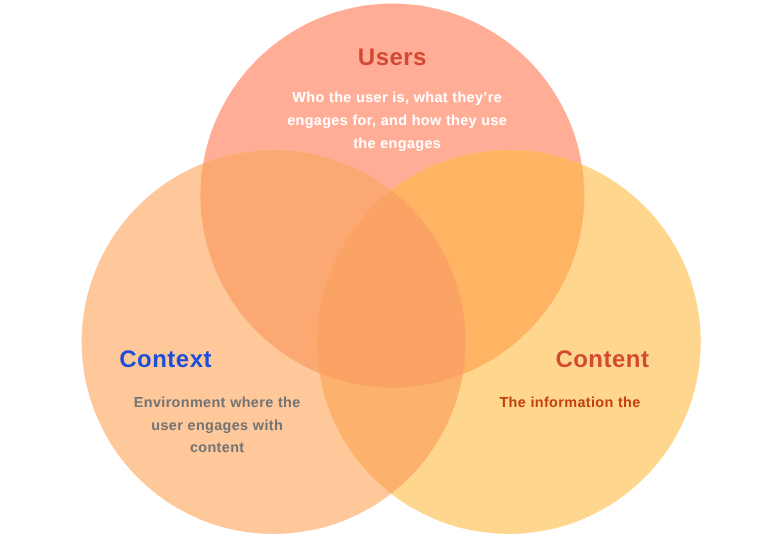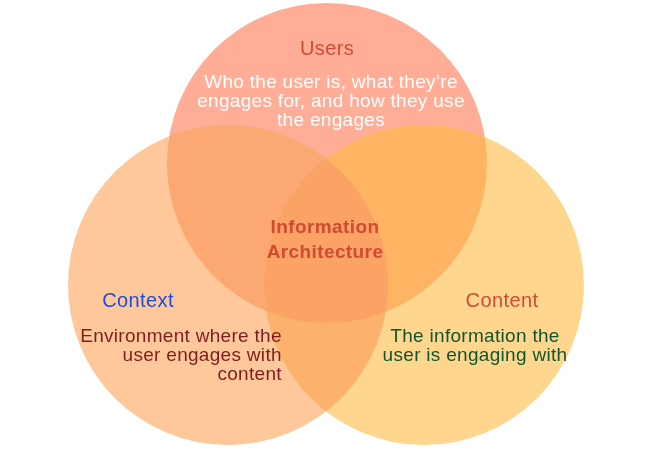--- a/index.html
+++ b/index.html
@@ -22,34 +22,34 @@
     display: block;
   }
   .label {
     position: absolute;
     transform: translateX(-50%);
     text-align: center;
     white-space: nowrap;
   }
   .heading {
     font-size: 20px;
-    font-weight: 400;
+    font-weight: 700;
     letter-spacing: 0.4px;
     line-height: 24px;
     text-align: center;
   }
   .center-heading {
     font-size: 19px;
     font-weight: 600;
     letter-spacing: 0.4px;
     line-height: 25px;
   }
   .desc {
-    font-size: 19px;
-    font-weight: 400;
+    font-size: 12px;
+    font-weight: 700;
     letter-spacing: 0.3px;
     line-height: 19px;
   }
   .line { display: block; }
 </style>
 </head>
 <body>
 
 <div class="stage">
 
@@ -83,31 +83,26 @@
     </g>
   </svg>
 
   <div class="label heading" style="left: 327px; top: 36px; color: rgb(210, 74, 49);">Users</div>
   <div class="label desc" style="left: 331px; top: 72px; color: rgb(255, 255, 255);">
     <span class="line">Who the user is, what they’re</span>
     <span class="line">engages for, and how they use</span>
     <span class="line">the engages</span>
   </div>
 
-  <div class="label center-heading" style="left: 325px; top: 214px; color: rgb(210, 74, 49);">
-    <span class="line">Information</span>
-    <span class="line">Architecture</span>
-  </div>
 
   <div class="label heading" style="left: 138px; top: 288px; color: #1d4ed8;">Context</div>
-  <div class="label desc" style="left: 181px; top: 326px; color: #7f1d1d; text-align: right;">
+  <div class="label desc" style="left: 181px; top: 326px; color: #737373;">
     <span class="line">Environment where the</span>
     <span class="line">user engages with</span>
     <span class="line">content</span>
   </div>
 
   <div class="label heading" style="left: 502px; top: 288px; color: rgb(210, 74, 49);">Content</div>
-  <div class="label desc" style="left: 475px; top: 326px; color: #14532d;">
+  <div class="label desc" style="left: 475px; top: 326px; color: #c2410c;">
     <span class="line">The information the</span>
-    <span class="line">user is engaging with</span>
   </div>
 
 </div>
 
 </body></html>

